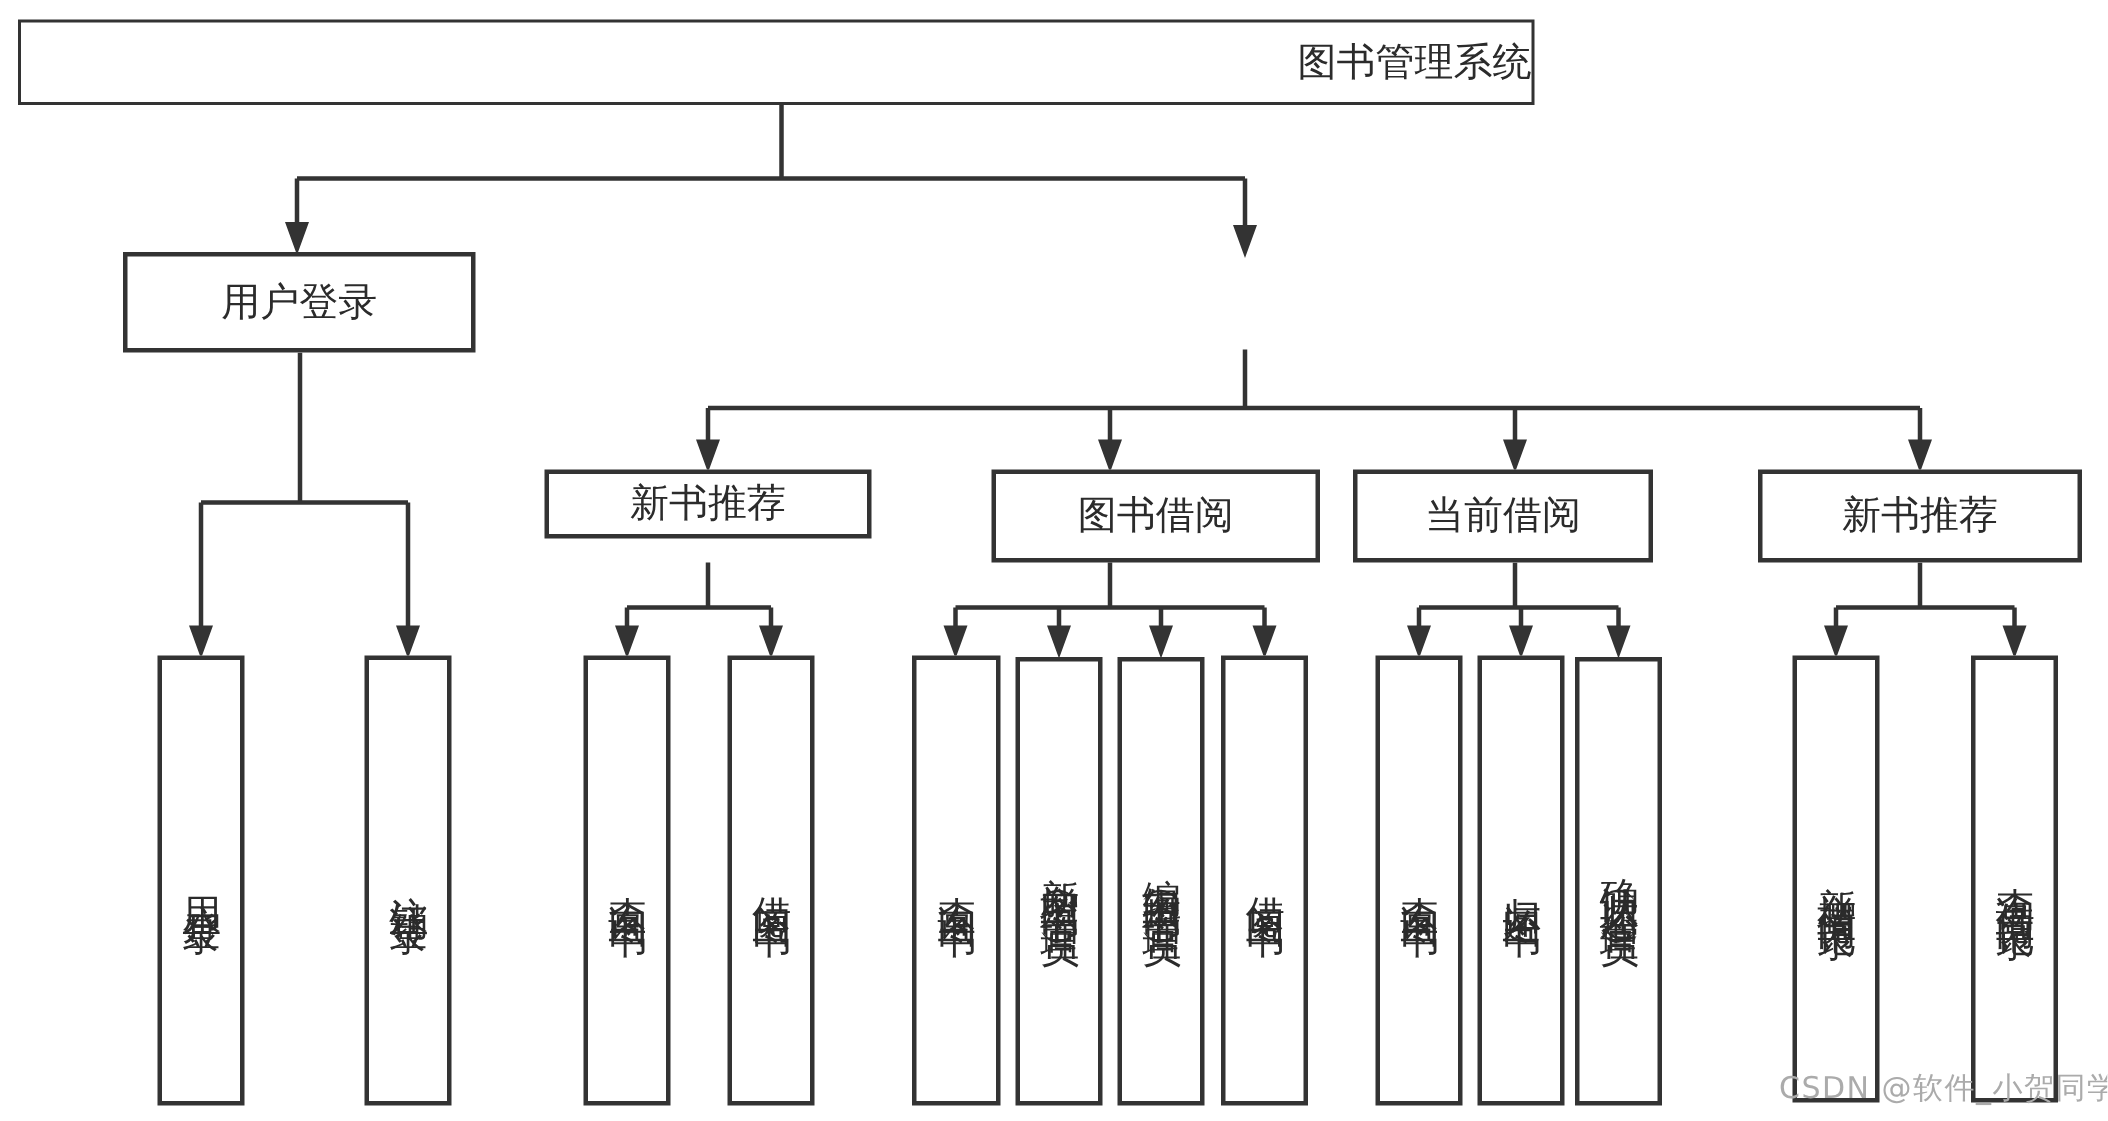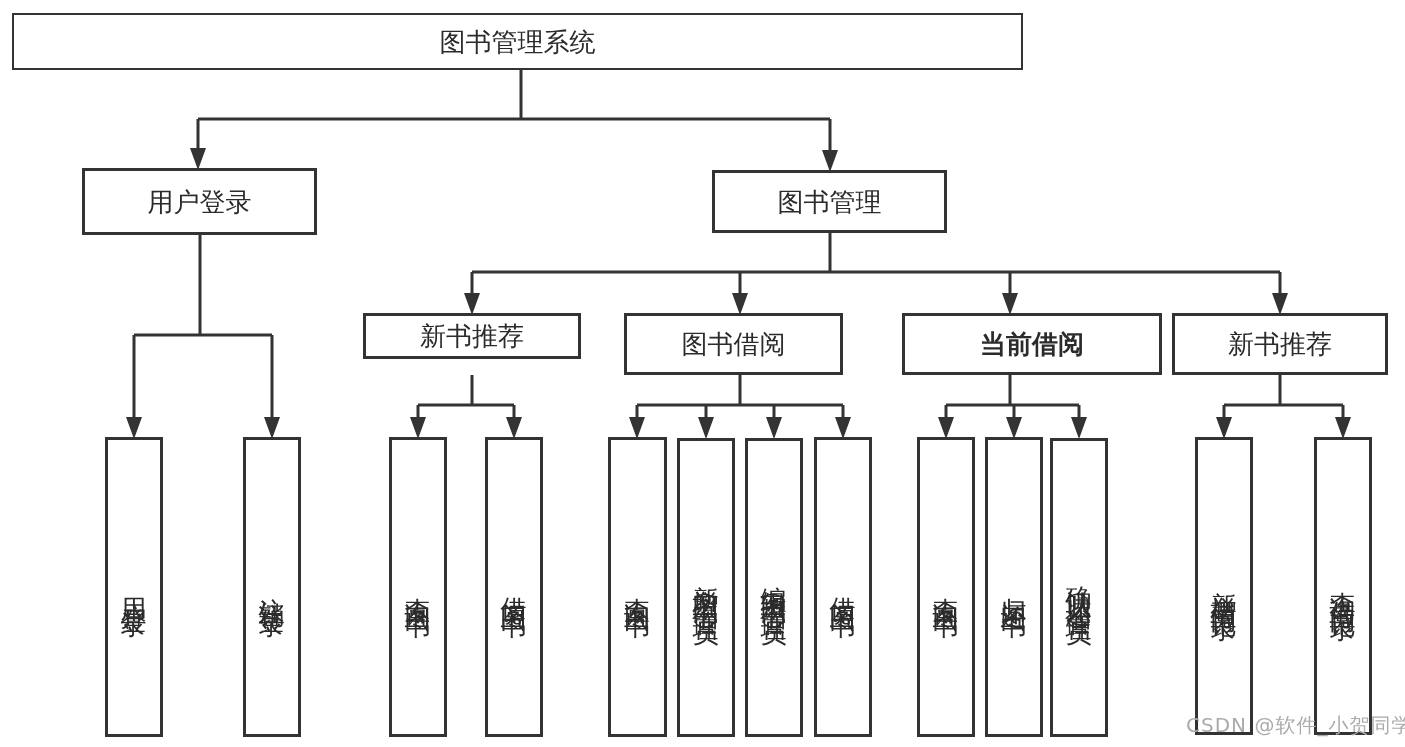--- a/index.html
+++ b/index.html
@@ -30,20 +30,21 @@
     display: flex;
     align-items: center;
     justify-content: center;
     color: #2b2b2b;
     font-size: 26px;
     line-height: 1;
     white-space: nowrap;
   }
   .node.root {
     border-width: 2px;
+    justify-content: flex-end;
   }
   .node.vbox span {
     writing-mode: vertical-rl;
     text-orientation: upright;
     letter-spacing: 5px;
     white-space: pre;
   }
   .watermark {
     position: absolute;
     left: 1186px;
@@ -88,31 +89,28 @@
              M1343 439 L1335 417 L1351 417 Z"></path>
   </svg>
 
   <div class="node root" style="left:12px; top:13px; width:1011px; height:57px;">
     <span>图书管理系统</span>
   </div>
 
   <div class="node" style="left:82px; top:168px; width:235px; height:67px;">
     <span>用户登录</span>
   </div>
-  <div class="node" style="left:712px; top:170px; width:235px; height:63px;">
-    <span>图书管理</span>
-  </div>
 
   <div class="node" style="left:363px; top:313px; width:218px; height:46px;">
     <span>新书推荐</span>
   </div>
-  <div class="node" style="left:624px; top:313px; width:219px; height:62px;">
+  <div class="node" style="left:661px; top:313px; width:219px; height:62px;">
     <span>图书借阅</span>
   </div>
-  <div class="node" style="left:902px; top:313px; width:260px; height:62px;font-weight:bold;">
+  <div class="node" style="left:902px; top:313px; width:200px; height:62px;">
     <span>当前借阅</span>
   </div>
   <div class="node" style="left:1172px; top:313px; width:216px; height:62px;">
     <span>新书推荐</span>
   </div>
 
   <div class="node vbox" style="left:105px; top:437px; width:58px; height:300px;">
     <span>用户登录</span>
   </div>
   <div class="node vbox" style="left:243px; top:437px; width:58px; height:300px;">

